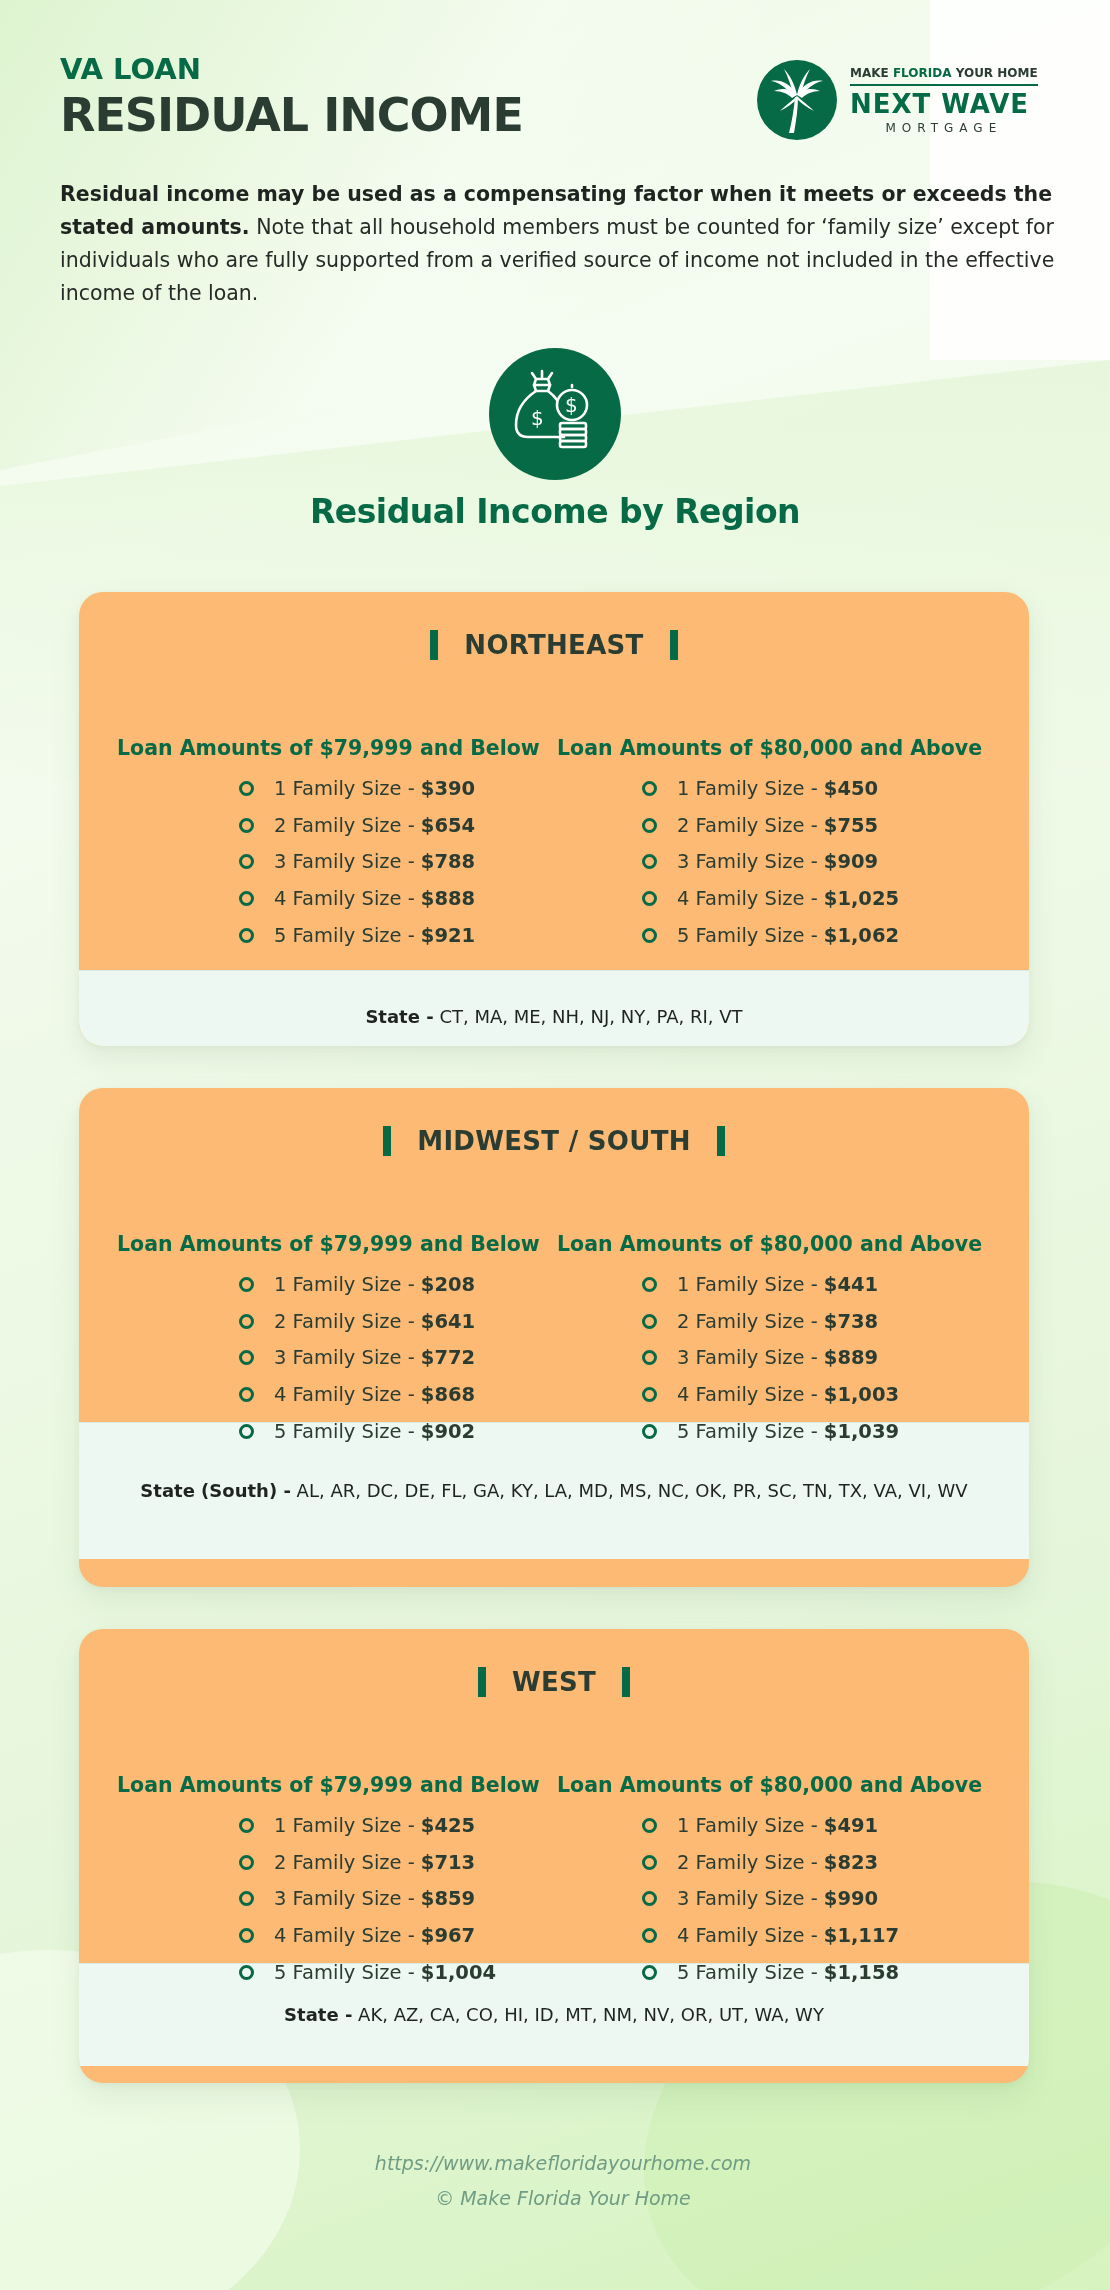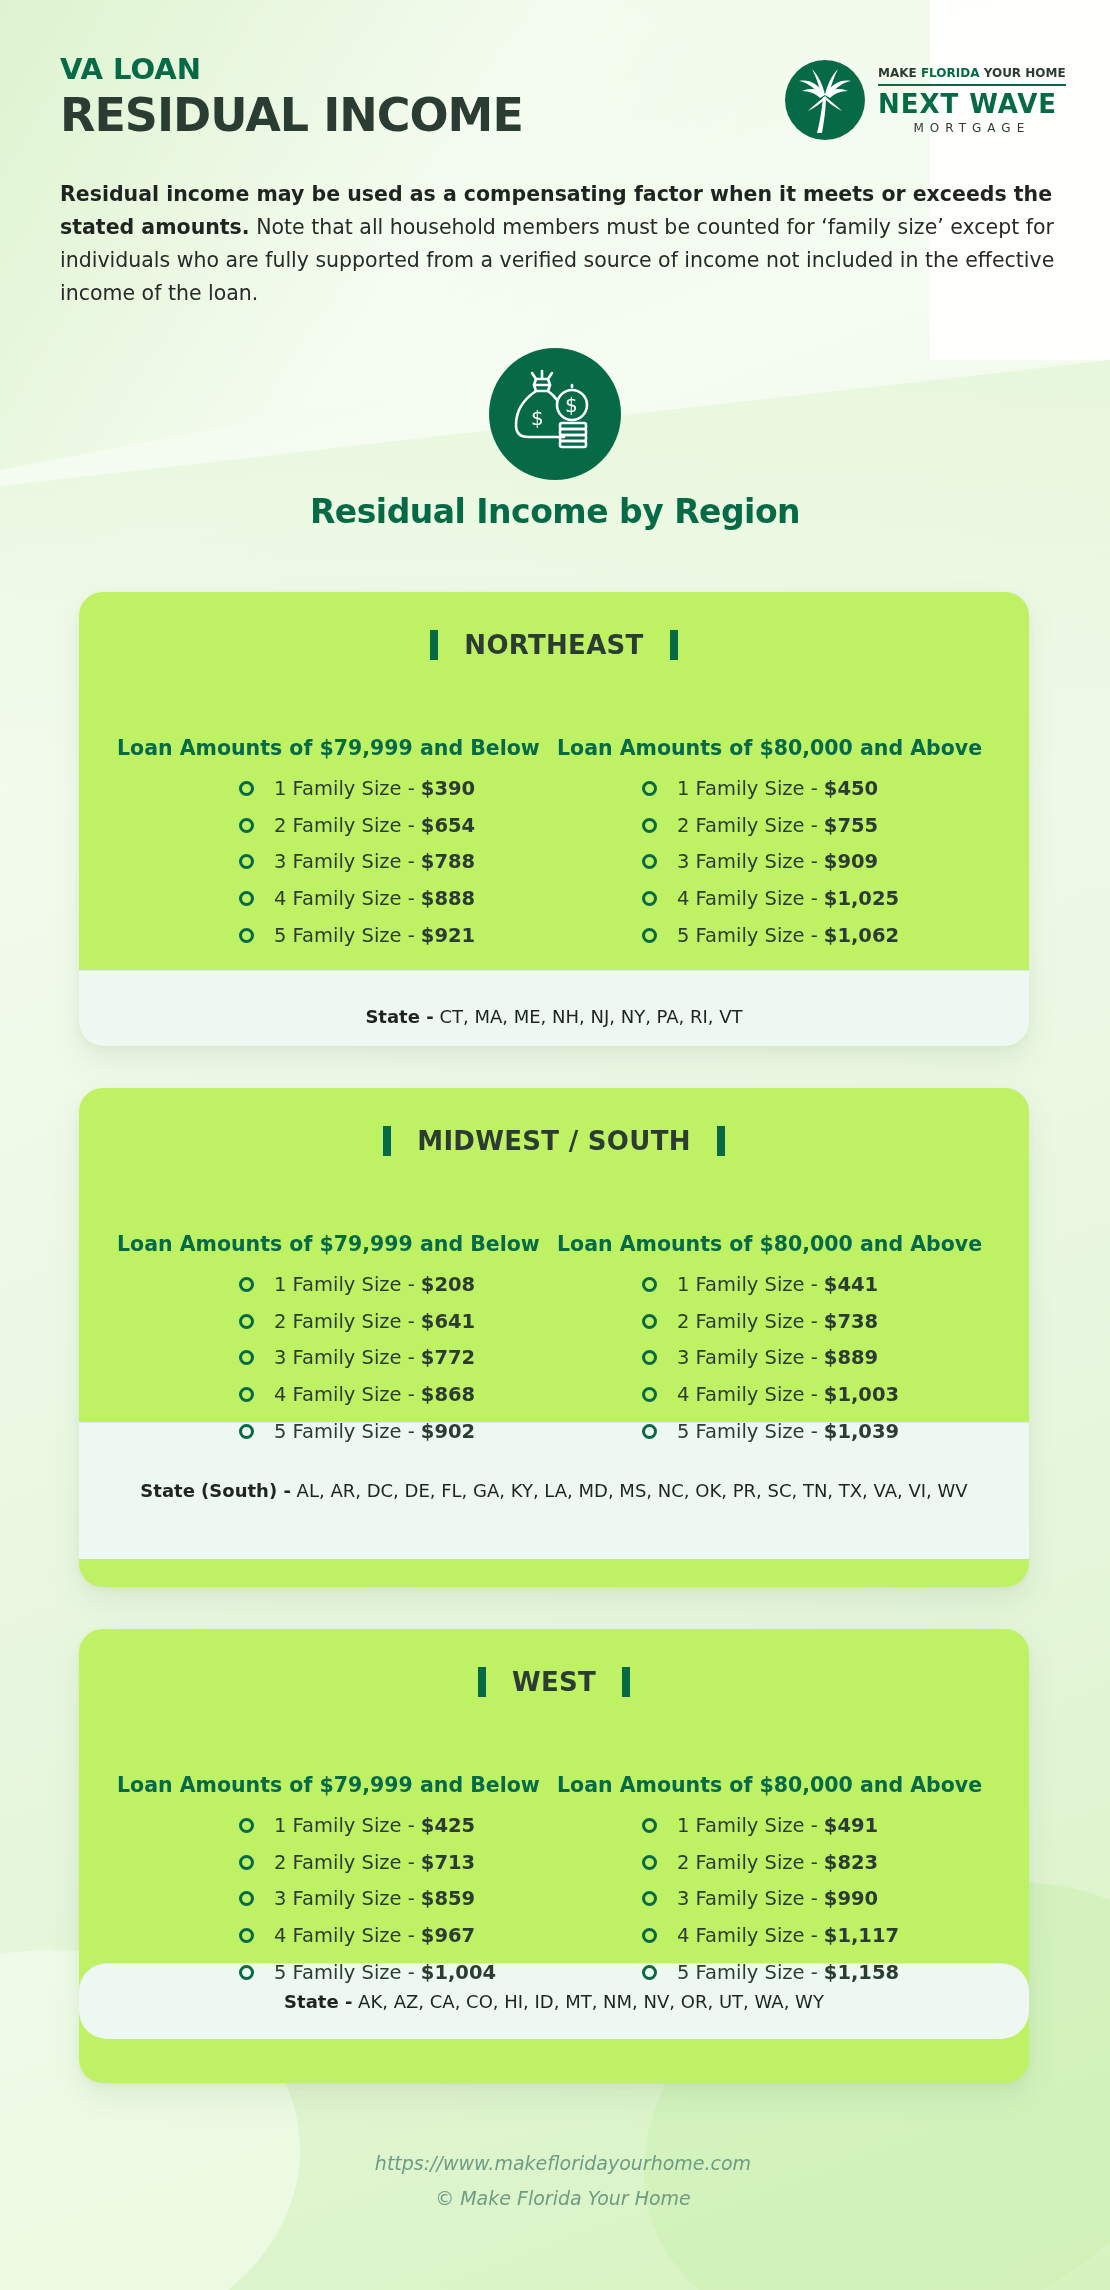--- a/index.html
+++ b/index.html
@@ -21,35 +21,35 @@
     clip-path: polygon(0 30%, 100% 0, 100% 100%, 0 100%); }
   .bg-c { right: -120px; top: 1900px; width: 600px; height: 420px; border-radius: 50%;
     background: rgba(205,240,180,0.6); transform: rotate(-25deg); }
   .bg-d { left: -200px; top: 1950px; width: 500px; height: 400px; border-radius: 50%;
     background: rgba(250,255,246,0.5); }
 
   .header { position: absolute; left: 60px; top: 52px; }
   .kicker { font-family: "DejaVu Sans", sans-serif; font-weight: bold; font-size: 29px; color: #066a46; letter-spacing: 0px; }
   .title { font-family: "DejaVu Sans", sans-serif; font-weight: bold; font-size: 46px; color: #2b3d33; letter-spacing: -1px; margin-top: 2px; }
 
-  .logo { position: absolute; left: 785px; top: 60px; display: flex; align-items: center; }
+  .logo { position: absolute; left: 757px; top: 60px; display: flex; align-items: center; }
   .logo-circle { width: 80px; height: 80px; border-radius: 50%; background: #066a46; display: flex; align-items: center; justify-content: center; }
   .logo-text { margin-left: 13px; }
   .logo-tag { font-size: 12px; font-weight: bold; color: #2b3d33; padding-bottom: 4px; border-bottom: 2px solid #066a46; white-space: nowrap; }
   .logo-tag .hl { color: #066a46; }
   .logo-name { font-size: 26px; font-weight: bold; color: #066a46; letter-spacing: 1px; margin-top: 3px; line-height: 30px; }
   .logo-sub { font-size: 12px; color: #2b3d33; letter-spacing: 6px; text-align: center; margin-top: 2px; }
 
   .intro { position: absolute; left: 60px; top: 178px; width: 1000px; font-size: 20.5px; line-height: 33px; color: #262b28; }
   .intro b { font-weight: bold; color: #1f2421; }
 
   .hero-icon { position: absolute; left: 489px; top: 348px; width: 132px; height: 132px; border-radius: 50%; background: #066a46; display: flex; align-items: center; justify-content: center; }
   .section-title { position: absolute; left: 0; top: 492px; width: 1110px; text-align: center; font-weight: bold; font-size: 33px; color: #066a46; letter-spacing: -0.5px; }
 
-  .card { position: absolute; left: 79px; width: 950px; background: #bef264; border-radius: 24px; overflow: hidden;
+  .card { position: absolute; left: 79px; width: 950px; background: #fdba74; border-radius: 24px; overflow: hidden;
     box-shadow: 0 14px 30px rgba(80,120,80,0.10), 0 2px 6px rgba(80,120,80,0.06); }
   .card-head { display: flex; align-items: center; justify-content: center; height: 30px; margin-top: 38px; }
   .bar { width: 8px; height: 30px; background: #066a46; }
   .region-name { font-weight: bold; font-size: 26px; color: #2b3d33; margin: 0 26px; letter-spacing: 0.3px; }
   .cols { display: flex; margin-top: 28px; }
   .col { width: 475px; margin-top: 48px; }
   .col.left { padding-left: 38px; }
   .col.right { padding-left: 3px; }
   .col-title { font-weight: bold; font-size: 20.5px; color: #066a46; white-space: nowrap; }
   .items { list-style: none; margin-top: 10px; }
@@ -328,19 +328,19 @@
             <span class="amt">$1,117</span>
           </li>
         <li class="item">
             <span class="ring"></span>
             <span>5 Family Size -</span>
             <span class="amt">$1,158</span>
           </li>
       </ul>
     </div>
   </div>
-  <div class="states" style="height:76px;border-radius:28px;">
+  <div class="states" style="height:103px;">
     <div class="state-line"><b>State -</b><span> AK, AZ, CA, CO, HI, ID, MT, NM, NV, OR, UT, WA, WY</span></div>
   </div>
 </div>
 
 <div class="footer" style="top:2152px;">https://www.makefloridayourhome.com</div>
 <div class="footer" style="top:2187px;">© Make Florida Your Home</div>
 
 </body></html>

